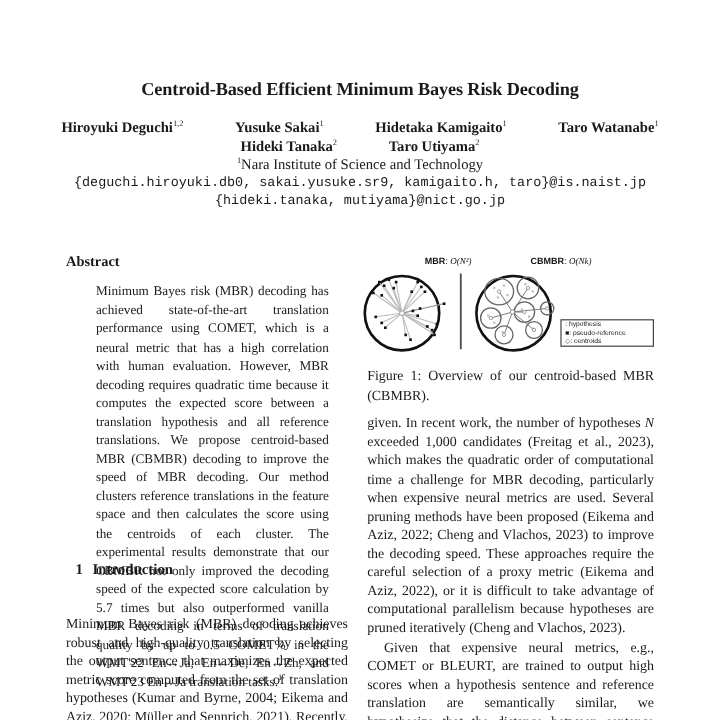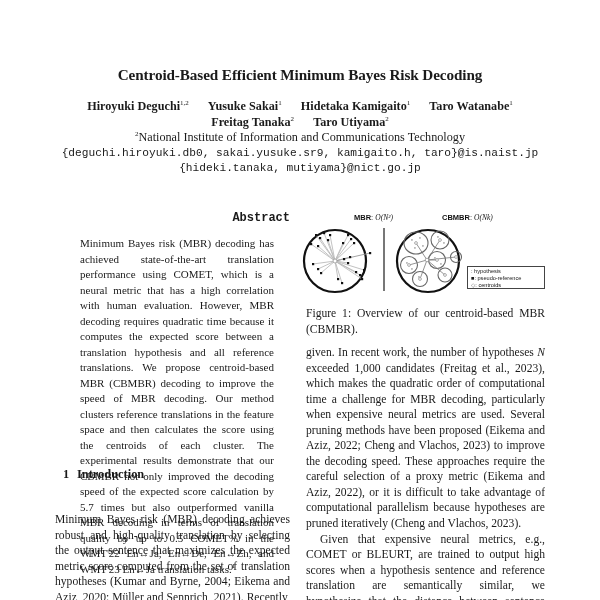--- a/index.html
+++ b/index.html
@@ -3,26 +3,26 @@
 <meta charset="utf-8">
 <style>
   html, body { margin:0; padding:0; background:#fff; }
   body { width:600px; height:600px; overflow:hidden; position:relative;
          font-family:"Liberation Serif", "DejaVu Serif", serif; color:#1a1a1a; }
   .title { position:absolute; top:66px; left:0; width:600px; text-align:center;
            font-weight:bold; font-size:15.2px; letter-spacing:-0.1px; }
   .authors { position:absolute; top:99px; left:0; width:600px; text-align:center;
              font-size:12.2px; line-height:15.5px; }
   .authors b { font-weight:bold; }
-  .authors .au { margin:0 8px; }
+  .authors .au { margin:0 20px; }
   sup { font-size:7px; vertical-align:5px; line-height:0; font-weight:normal; }
   .mono { font-family:"Liberation Mono", "DejaVu Sans Mono", monospace; font-size:11.2px; }
   .col { position:absolute; font-size:11.6px; line-height:15.55px; text-align:justify; }
-  .abs-head { position:absolute; top:211px; left:55px; width:235px; text-align:right;
-              font-weight:bold; font-size:12px;font-family:Liberation Mono, monospace; }
+  .abs-head { position:absolute; top:211px; left:55px; width:235px; text-align:left;
+              font-weight:bold; font-size:12px; }
   .abstract { top:236px; left:80px; width:194px; font-size:11px; line-height:15.5px; }
   .sec-head { position:absolute; top:467px; left:55px; font-weight:bold; font-size:12.4px;text-align:center; }
   .sec-head .num { display:inline-block; width:22px; }
   .intro { top:512px; left:55px; width:235px; height:88px; overflow:hidden; }
   .right { top:345px; left:306px; width:239px; height:255px; overflow:hidden; }
   .right p { margin:0; }
   .right .indent { text-indent:14px; }
   .figure { position:absolute; top:213px; left:288px; width:262px; height:100px; }
   .caption { position:absolute; top:306px; left:306px; width:239px; font-size:11.6px;
              line-height:15.5px; text-align:justify; }
@@ -41,24 +41,24 @@
 <div class="title">Centroid-Based Efficient Minimum Bayes Risk Decoding</div>
 
 <div class="authors">
   <div>
     <span class="au"><b>Hiroyuki Deguchi</b><sup>1,2</sup></span>
     <span class="au"><b>Yusuke Sakai</b><sup>1</sup></span>
     <span class="au"><b>Hidetaka Kamigaito</b><sup>1</sup></span>
     <span class="au"><b>Taro Watanabe</b><sup>1</sup></span>
   </div>
   <div>
-    <span class="au"><b>Freitag Tanaka</b><sup>2</sup></span>
+    <span class="au"><b>Hideki Tanaka</b><sup>2</sup></span>
     <span class="au"><b>Taro Utiyama</b><sup>2</sup></span>
   </div>
-  <div><sup>2</sup><span>National Institute of Information and Communications Technology</span></div>
+  <div><sup>1</sup><span>Nara Institute of Science and Technology</span></div>
   <div class="mono">{deguchi.hiroyuki.db0, sakai.yusuke.sr9, kamigaito.h, taro}@is.naist.jp</div>
   <div class="mono">{hideki.tanaka, mutiyama}@nict.go.jp</div>
 </div>
 
 <div class="abs-head">Abstract</div>
 <div class="col abstract"><span>Minimum Bayes risk (MBR) decoding has achieved state-of-the-art translation performance using COMET, which is a neural metric that has a high correlation with human evaluation. However, MBR decoding requires quadratic time because it computes the expected score between a translation hypothesis and all reference translations. We propose centroid-based MBR (CBMBR) decoding to improve the speed of MBR decoding. Our method clusters reference translations in the feature space and then calculates the score using the centroids of each cluster. The experimental results demonstrate that our CBMBR not only improved the decoding speed of the expected score calculation by 5.7 times but also outperformed vanilla MBR decoding in terms of translation quality by up to 0.5 COMET% in the WMT'22 En↔Ja, En↔De, En↔Zh, and WMT'23 En↔Ja translation tasks.</span><sup>1</sup></div>
 
 <div class="sec-head">
   <span class="num">1</span><span>Introduction</span>
 </div>

